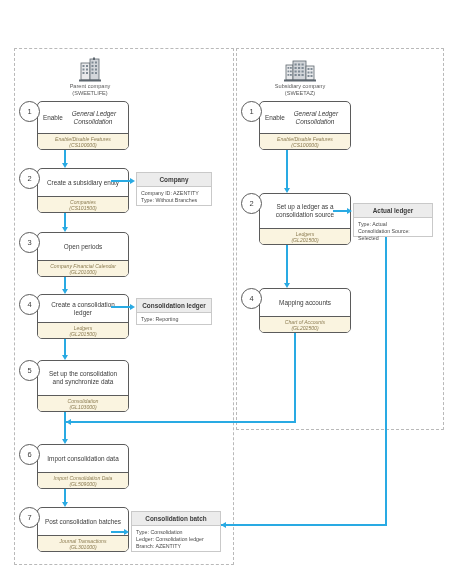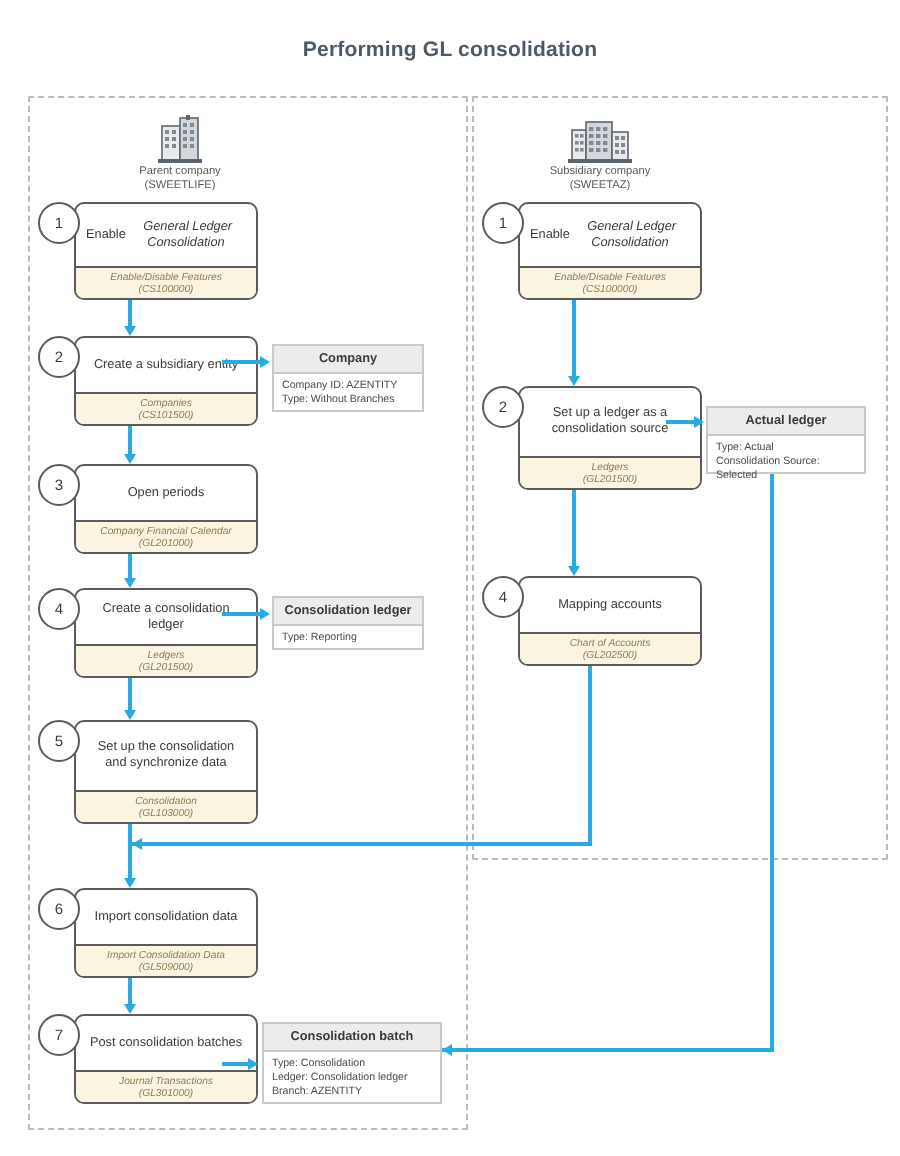--- a/index.html
+++ b/index.html
@@ -79,21 +79,20 @@
   .arr{position:absolute;width:0;height:0;}
   .arr.down{border-left:3.5px solid transparent;border-right:3.5px solid transparent;border-top:5px solid #29aae3;}
   .arr.right{border-top:3.5px solid transparent;border-bottom:3.5px solid transparent;border-left:5px solid #29aae3;}
   .arr.left{border-top:3.5px solid transparent;border-bottom:3.5px solid transparent;border-right:5px solid #29aae3;}
 </style>
 </head>
 <body>
 
 <div id="stage">
 
-  <div class="title">Performing GL consolidation</div>
 
   <div class="lane" style="left:14px;top:48px;width:218px;height:515px;"></div>
   <div class="lane" style="left:236px;top:48px;width:206px;height:380px;"></div>
 
   <div class="company" style="left:53px;top:57px;width:74px;">
     <svg class="bldg" width="30" height="25" viewBox="0 0 30 25">
       <rect x="6" y="6" width="9" height="17" fill="#e9eaec" stroke="#5d666e" stroke-width=".8"></rect>
       <rect x="15" y="2" width="9" height="21" fill="#d3d6da" stroke="#5d666e" stroke-width=".8"></rect>
       <rect x="18" y="0.5" width="2" height="2.5" fill="#5d666e"></rect>
       <g fill="#7f8a94">

